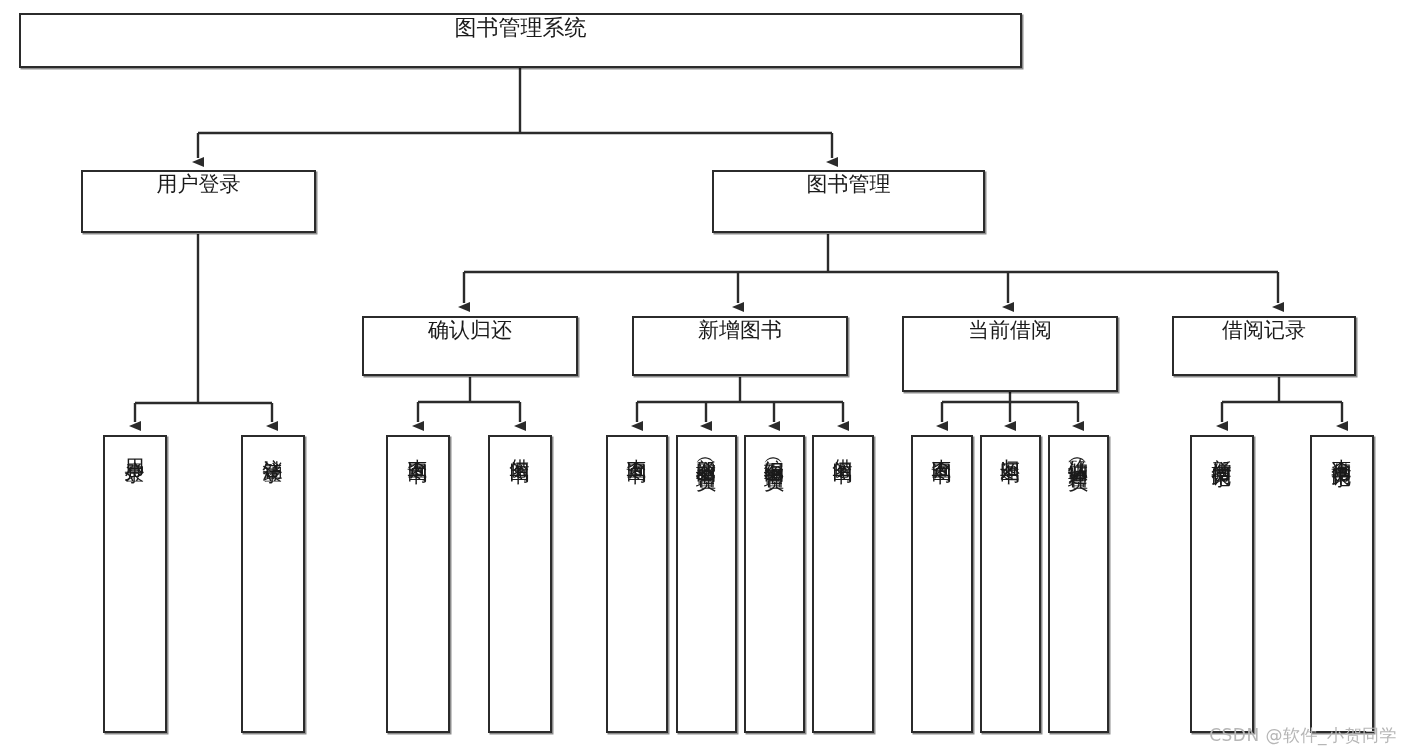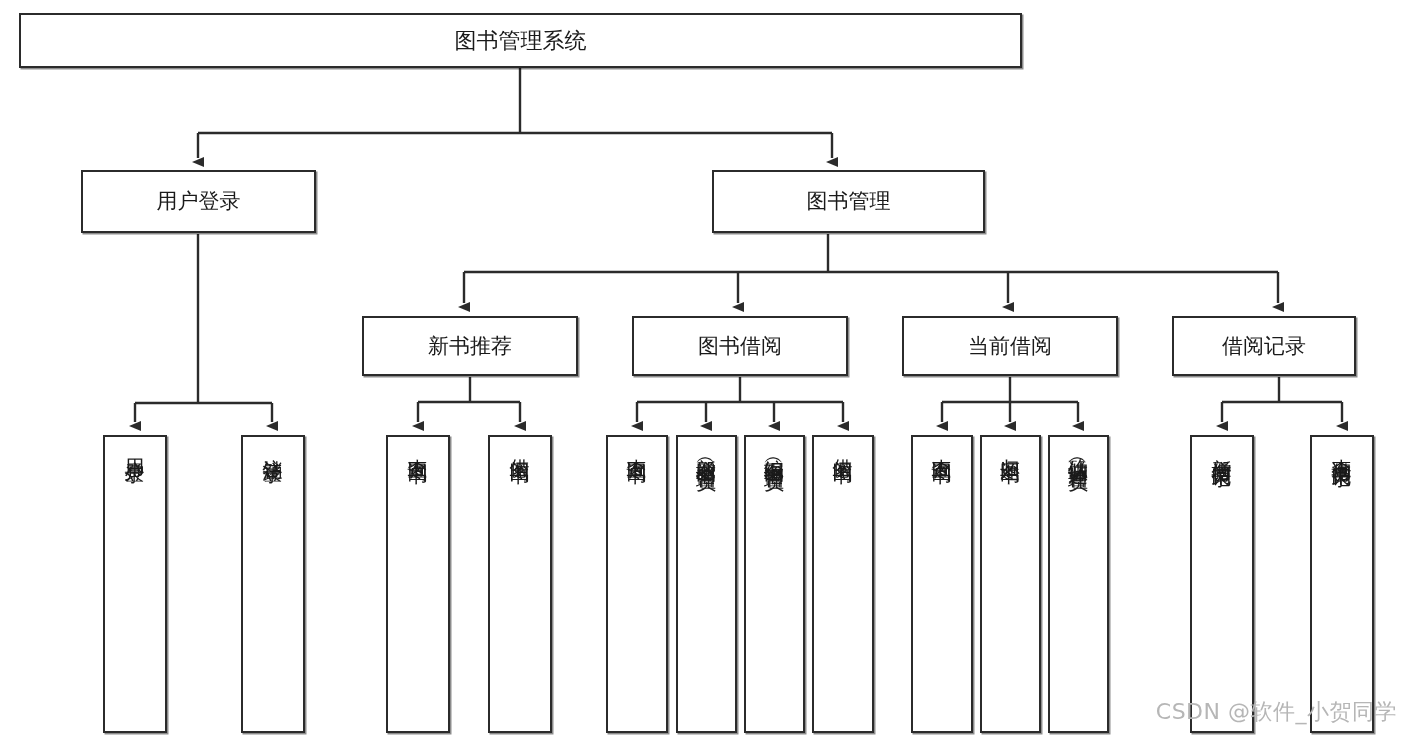--- a/index.html
+++ b/index.html
@@ -26,21 +26,20 @@
     height: 747px;
     pointer-events: none;
   }
   .node {
     position: absolute;
     box-sizing: border-box;
     background: #ffffff;
     border: 2px solid #2b2b2b;
     box-shadow: 1.5px 1.5px 0 rgba(0,0,0,0.45);
     display: flex;
-    align-items: center;
     justify-content: center;
     color: #1a1a1a;
   }
   .node .label {
     display: block;
     text-align: center;
     line-height: 1.18;
     white-space: nowrap;
   }
   
@@ -60,22 +59,22 @@
     writing-mode: vertical-rl;
     text-orientation: upright;
     font-size: 20px;
     letter-spacing: 2px;
     line-height: 1;
     white-space: nowrap;
   }
   .watermark {
     position: absolute;
     right: 8px;
-    bottom: 20px;
-    font-size: 22px;
+    bottom: 0;
+    font-size: 17px;
     color: #b6b6b6;
     letter-spacing: 0.5px;
     white-space: nowrap;
     font-family: "DejaVu Sans", "Liberation Sans", sans-serif;
   }
 </style>
 </head>
 <body>
 
 <div id="canvas">
@@ -136,28 +135,28 @@
 
   <div class="node h" style="left:81px; top:170px; width:235px; height:63px;">
     <span class="label">用户登录</span>
   </div>
 
   <div class="node h" style="left:712px; top:170px; width:273px; height:63px;">
     <span class="label">图书管理</span>
   </div>
 
   <div class="node h" style="left:362px; top:316px; width:216px; height:60px;">
-    <span class="label">新书推荐</span>
+    <span class="label">确认归还</span>
   </div>
 
   <div class="node h" style="left:632px; top:316px; width:216px; height:60px;">
-    <span class="label">图书借阅</span>
-  </div>
-
-  <div class="node h" style="left:902px; top:316px; width:216px; height:60px;">
+    <span class="label">新增图书</span>
+  </div>
+
+  <div class="node h" style="left:902px; top:316px; width:216px; height:76px;">
     <span class="label">当前借阅</span>
   </div>
 
   <div class="node h" style="left:1172px; top:316px; width:184px; height:60px;">
     <span class="label">借阅记录</span>
   </div>
 
   <div class="node v" style="left:103px; top:435px; width:64px; height:298px;">
     <span class="label">用户登录</span>
   </div>

